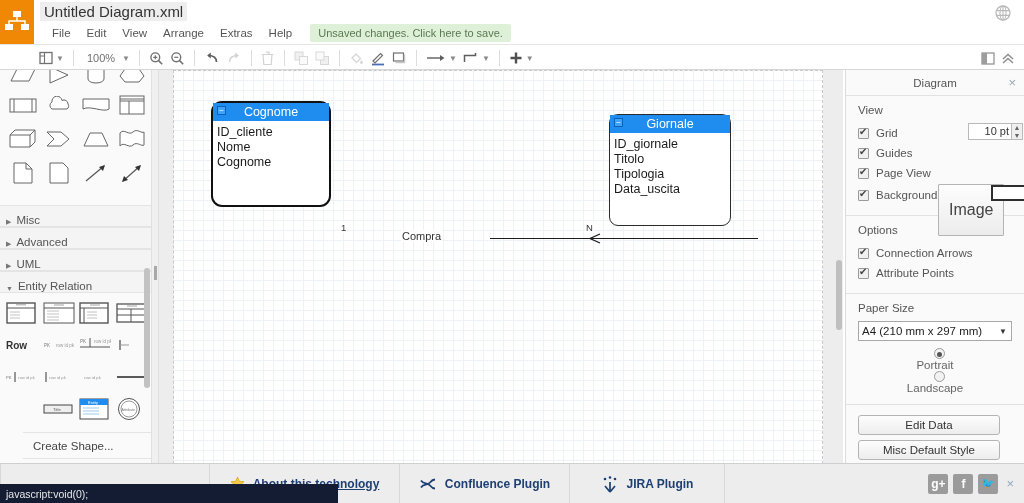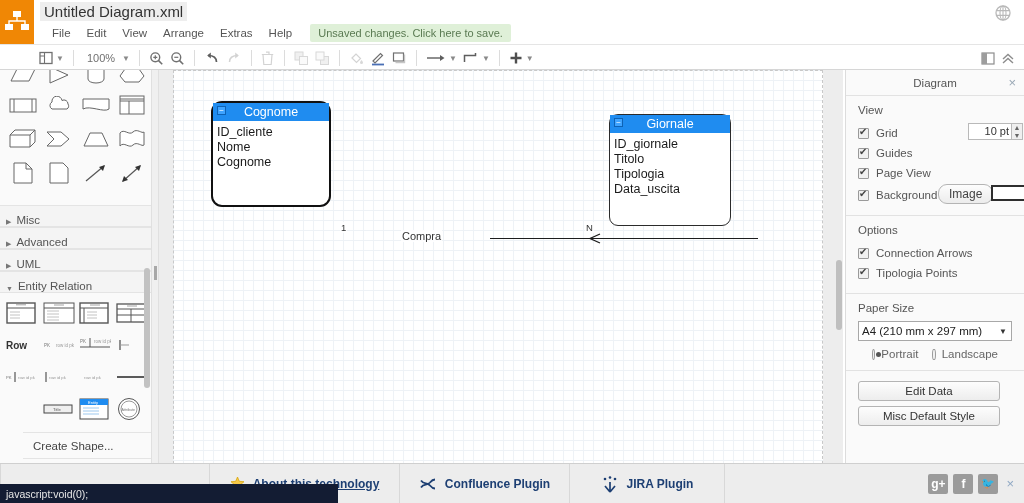--- a/index.html
+++ b/index.html
@@ -182,35 +182,35 @@
     position: absolute; right: 0; top: 0; width: 44px; height: 17px;
     border: 1px solid #b9b9b9; background: #fff; font-size: 11px; color: #333;
     text-align: right; padding-right: 2px; line-height: 15px; cursor: text;
   }
   #grid-spin {
     position: absolute; right: -11px; top: 0; width: 11px; height: 17px;
     border: 1px solid #b9b9b9; border-left: none; background: #efefef;
     font-size: 7px; color: #666; text-align: center; line-height: 8px; cursor: pointer;
   }
   #bg-image-btn {
-    position: absolute; left: 80px; top: -1px; padding: 2px 10px;
-    border: 1px solid #b4b4b4; border-radius: 9px;
-    background: linear-gradient(#fdfdfd,#ececec); font-size: 12px; color: #444; cursor: pointer;
+    position: absolute; left: 80px; top: -1px; padding: 16px 10px;
+    border: 1px solid #b4b4b4; border-radius: 1px;
+    background: linear-gradient(#fdfdfd,#ececec); font-size: 16px; color: #444; cursor: pointer;
   }
   #bg-color-btn {
     position: absolute; left: 133px; top: 0px; width: 36px; height: 16px;
     border: 2px solid #2e2e2e; background: #ffffff; cursor: pointer;
   }
   #paper-select {
     width: 100%; height: 20px; border: 1px solid #a8a8a8; background: #fff;
     font-size: 11.5px; color: #222; padding: 0 3px; position: relative;
     display: flex; align-items: center; cursor: pointer;
   }
   #paper-select .caret { position: absolute; right: 4px; font-size: 8px; color: #333; }
-  .radio-row { display: flex; align-items: center; margin-top: 7px; padding-left: 14px; }
+  .radio-row { display: flex; align-items: center; margin-top: 7px; padding-left: 14px; flex-direction: column; }
   .radio {
     width: 11px; height: 11px; border-radius: 50%; border: 1px solid #9a9a9a;
     background: #f2f2f2; margin-right: 6px; position: relative; cursor: pointer;
   }
   .radio.on::after {
     content: ""; position: absolute; left: 2.5px; top: 2.5px;
     width: 5px; height: 5px; border-radius: 50%; background: #555;
   }
   .radio-lbl { font-size: 11.5px; color: #666; margin-right: 14px; }
   .fmt-btn {
@@ -729,21 +729,21 @@
     </div>
 
     <div class="fmt-sect">
       <div class="fmt-title">Options</div>
       <div class="chk-row">
         <span class="chk on"></span>
         <span class="chk-lbl">Connection Arrows</span>
       </div>
       <div class="chk-row">
         <span class="chk on"></span>
-        <span class="chk-lbl">Tipologia Points</span>
+        <span class="chk-lbl">Attribute Points</span>
       </div>
     </div>
 
     <div class="fmt-sect">
       <div class="fmt-title">Paper Size</div>
       <div id="paper-select">
         <span>A4 (210 mm x 297 mm)</span>
         <span class="caret">▼</span>
       </div>
       <div class="radio-row">

